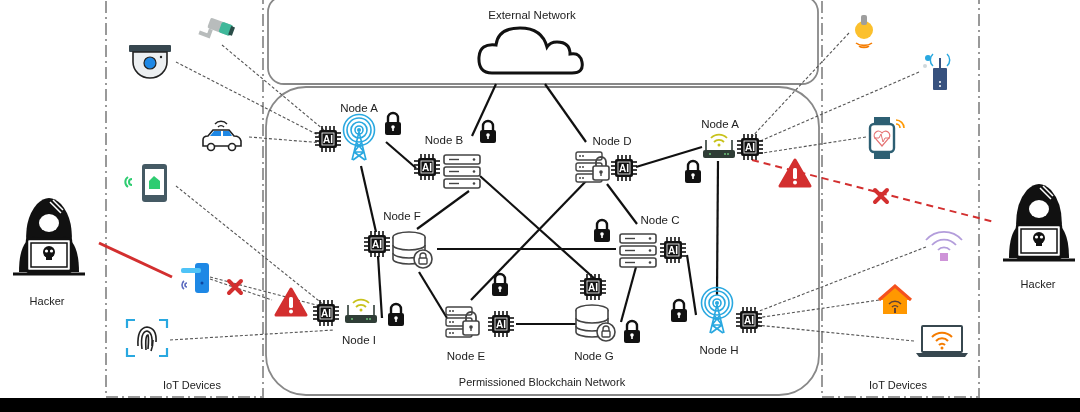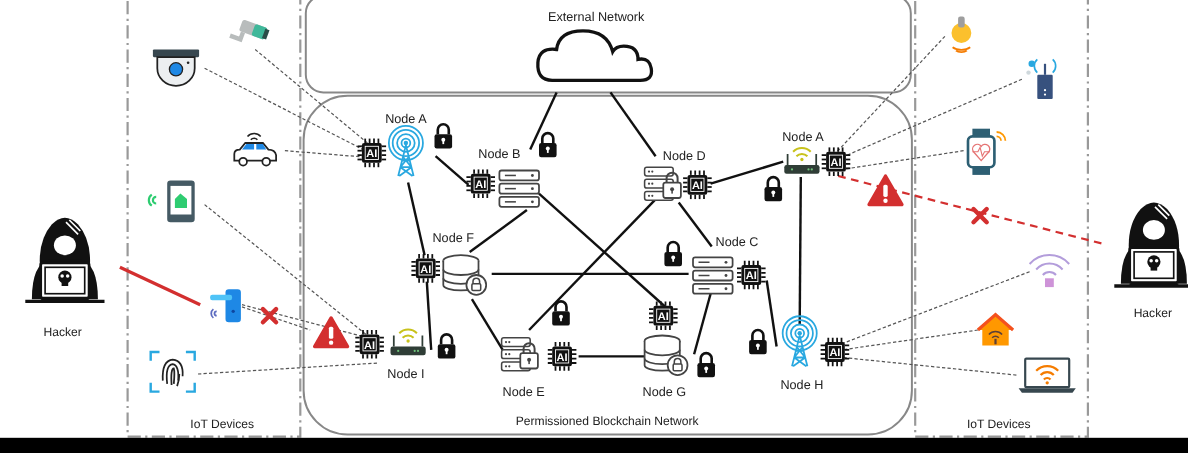--- a/index.html
+++ b/index.html
@@ -1,17 +1,17 @@
 <!DOCTYPE html>
 <html><head>
 <meta charset="utf-8">
 <style>
   html, body { margin: 0; padding: 0; background: #ffffff; }
   body { width: 1080px; height: 412px; overflow: hidden; position: relative; font-family: "Liberation Sans", sans-serif; }
-  #stage { position: absolute; left: 14px; top: 0; width: 896px; height: 412px; }
+  #stage { position: absolute; left: 4px; top: 0; width: 896px; height: 412px; }
   svg text { font-family: "Liberation Sans", sans-serif; fill: #222; }
   .bottom-bar { position: absolute; left: 0; top: 398px; width: 1080px; height: 14px; background: #000; }
 </style>
 </head>
 <body>
 
 <div id="stage">
 <svg width="1080" height="412" viewBox="0 0 1080 412" xmlns="http://www.w3.org/2000/svg">
   <defs>
     <g id="chip">

